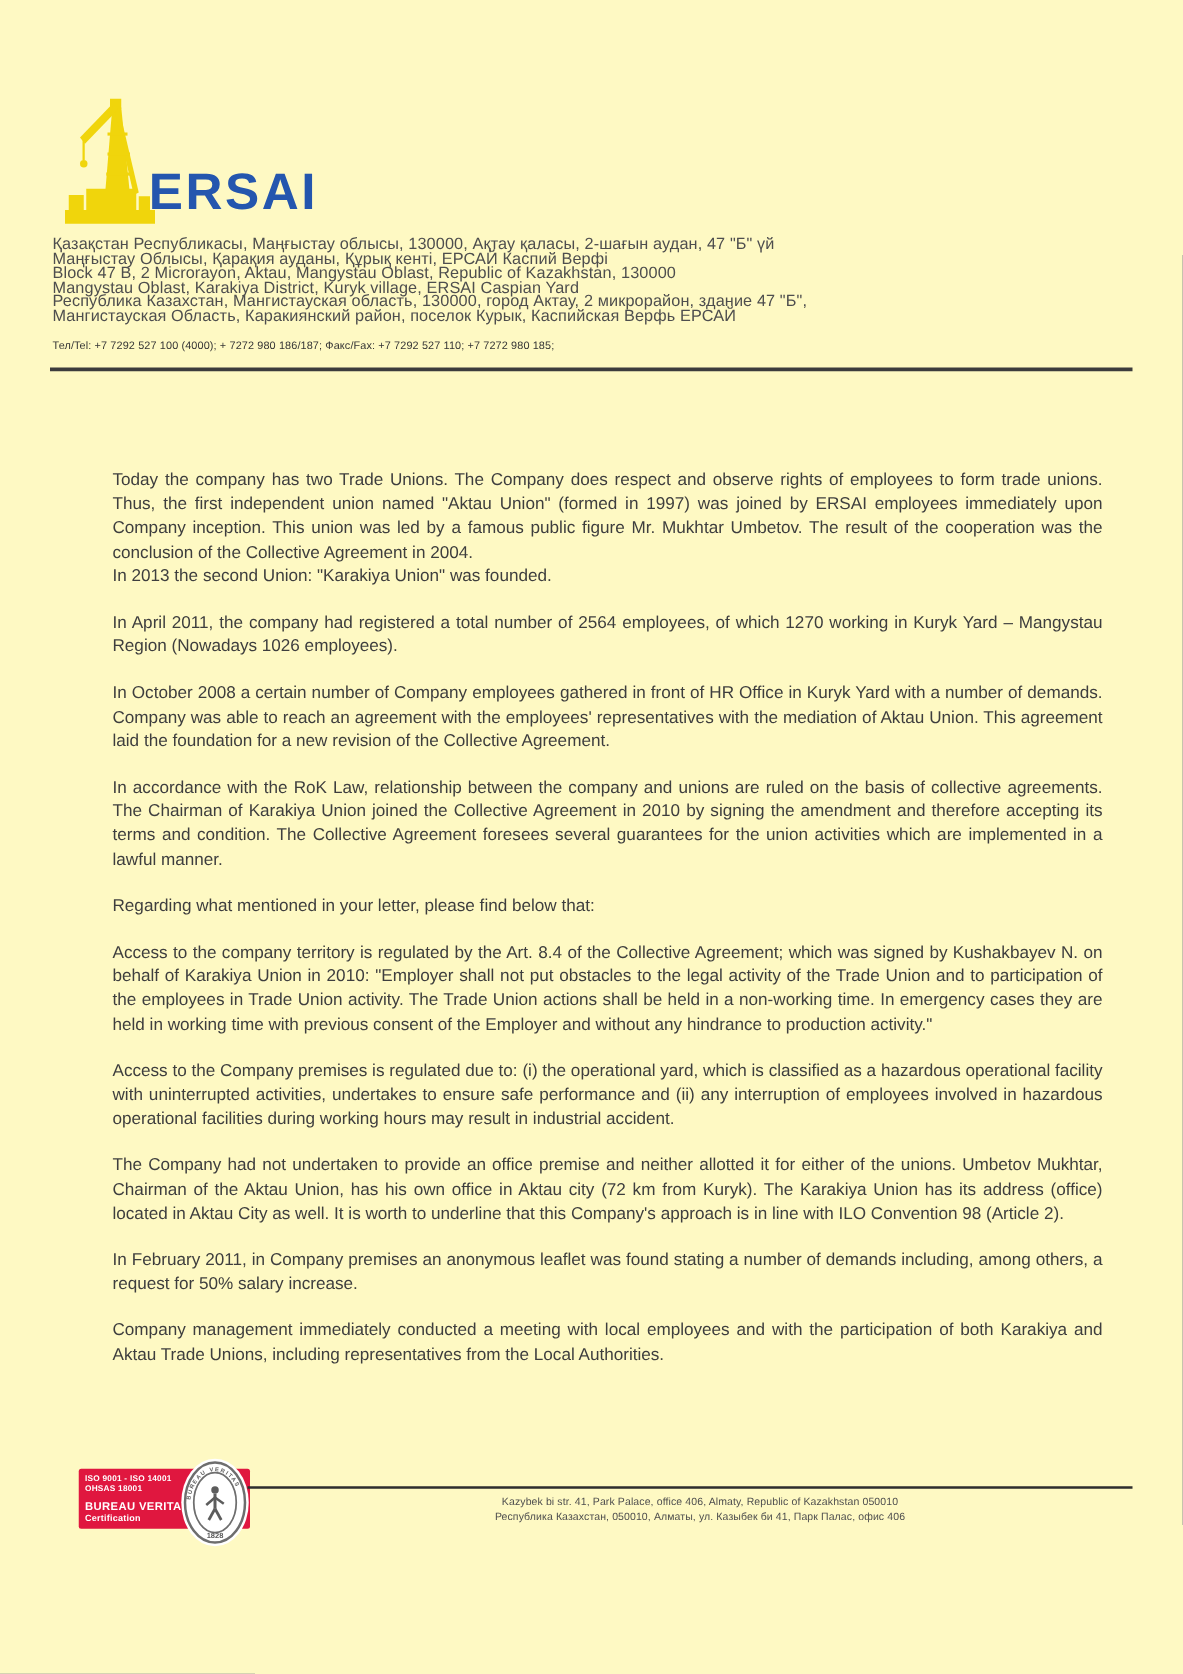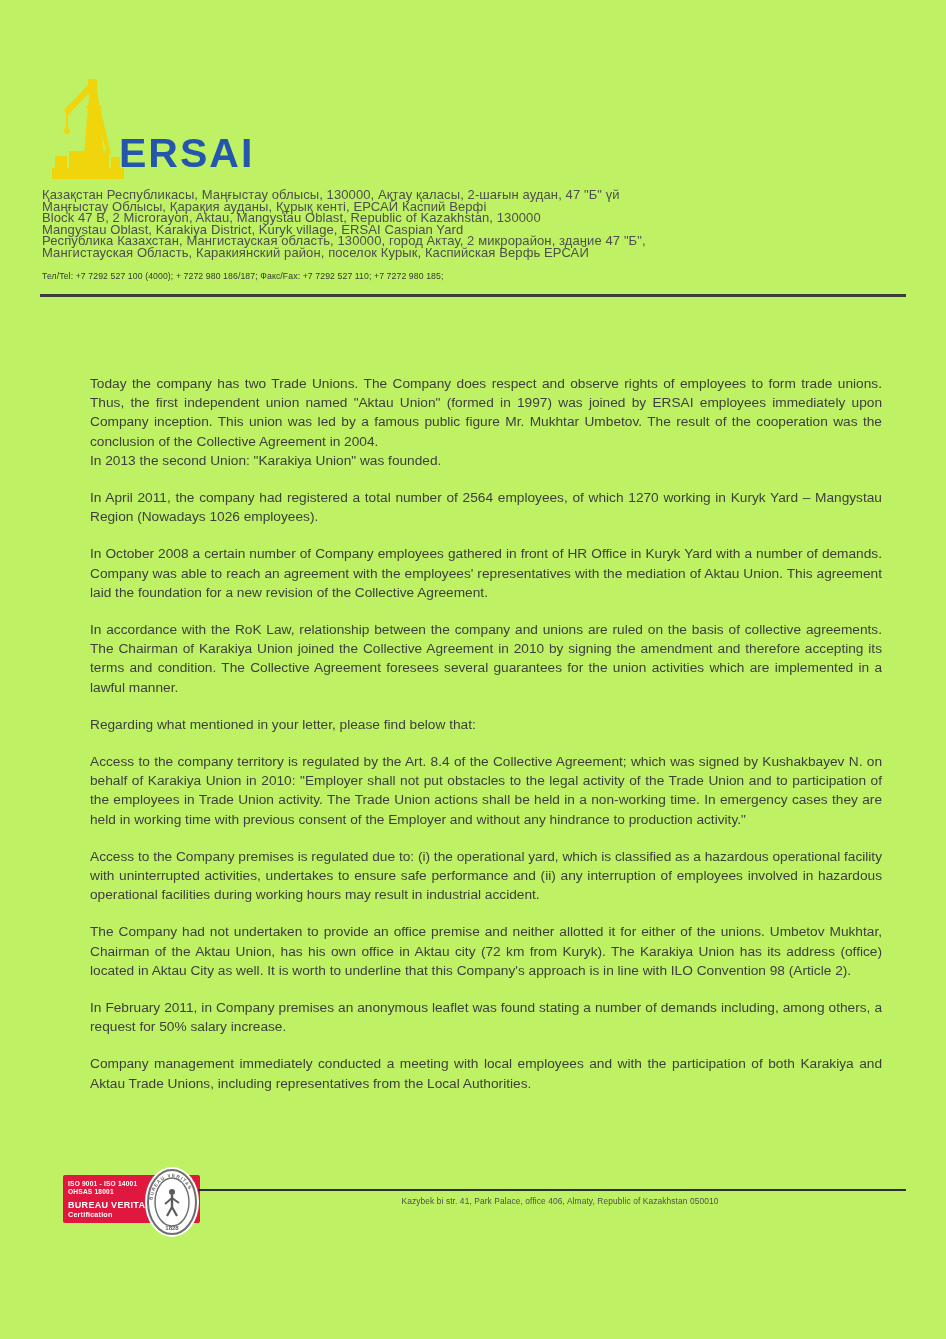--- a/index.html
+++ b/index.html
@@ -1,17 +1,17 @@
 <!DOCTYPE html>
 <html><head>
 <meta charset="utf-8">
 <style>
   html,body{margin:0;padding:0;background:#9a9a9a;}
   .page{
-    position:relative;width:946px;height:1339px;background:#bef264;
+    position:relative;width:946px;height:1339px;background:#fef9c3;
     margin:0 auto;overflow:hidden;
     font-family:"Liberation Sans", sans-serif;color:#3f3f3f;
   }
   
   .logo{position:absolute;left:51px;top:74px;width:210px;height:110px;}
   .crane{position:absolute;left:0;top:2px;}
   .company-name{
     position:absolute;left:68px;top:56px;
     font-size:41px;font-weight:bold;letter-spacing:2px;color:#2456ae;
     font-family:"Liberation Sans", sans-serif;
@@ -140,15 +140,16 @@
     <line x1="28" y1="32" x2="35" y2="37" stroke="#5c5c5c" stroke-width="2"></line>
     <line x1="28" y1="41" x2="23" y2="50" stroke="#5c5c5c" stroke-width="2.2"></line>
     <line x1="28" y1="41" x2="33" y2="50" stroke="#5c5c5c" stroke-width="2.2"></line>
     <text x="28" y="64" text-anchor="middle" font-family="Liberation Sans, sans-serif" font-size="6" font-weight="bold" fill="#5c5c5c">1828</text>
   </svg>
 
   <hr class="footer-rule">
 
   <div class="footer-addr">
     <div>Kazybek bi str. 41, Park Palace, office 406, Almaty, Republic of Kazakhstan 050010</div>
+    <div>Республика Казахстан, 050010, Алматы, ул. Казыбек би 41, Парк Палас, офис 406</div>
   </div>
 
 </div>
 
 </body></html>

